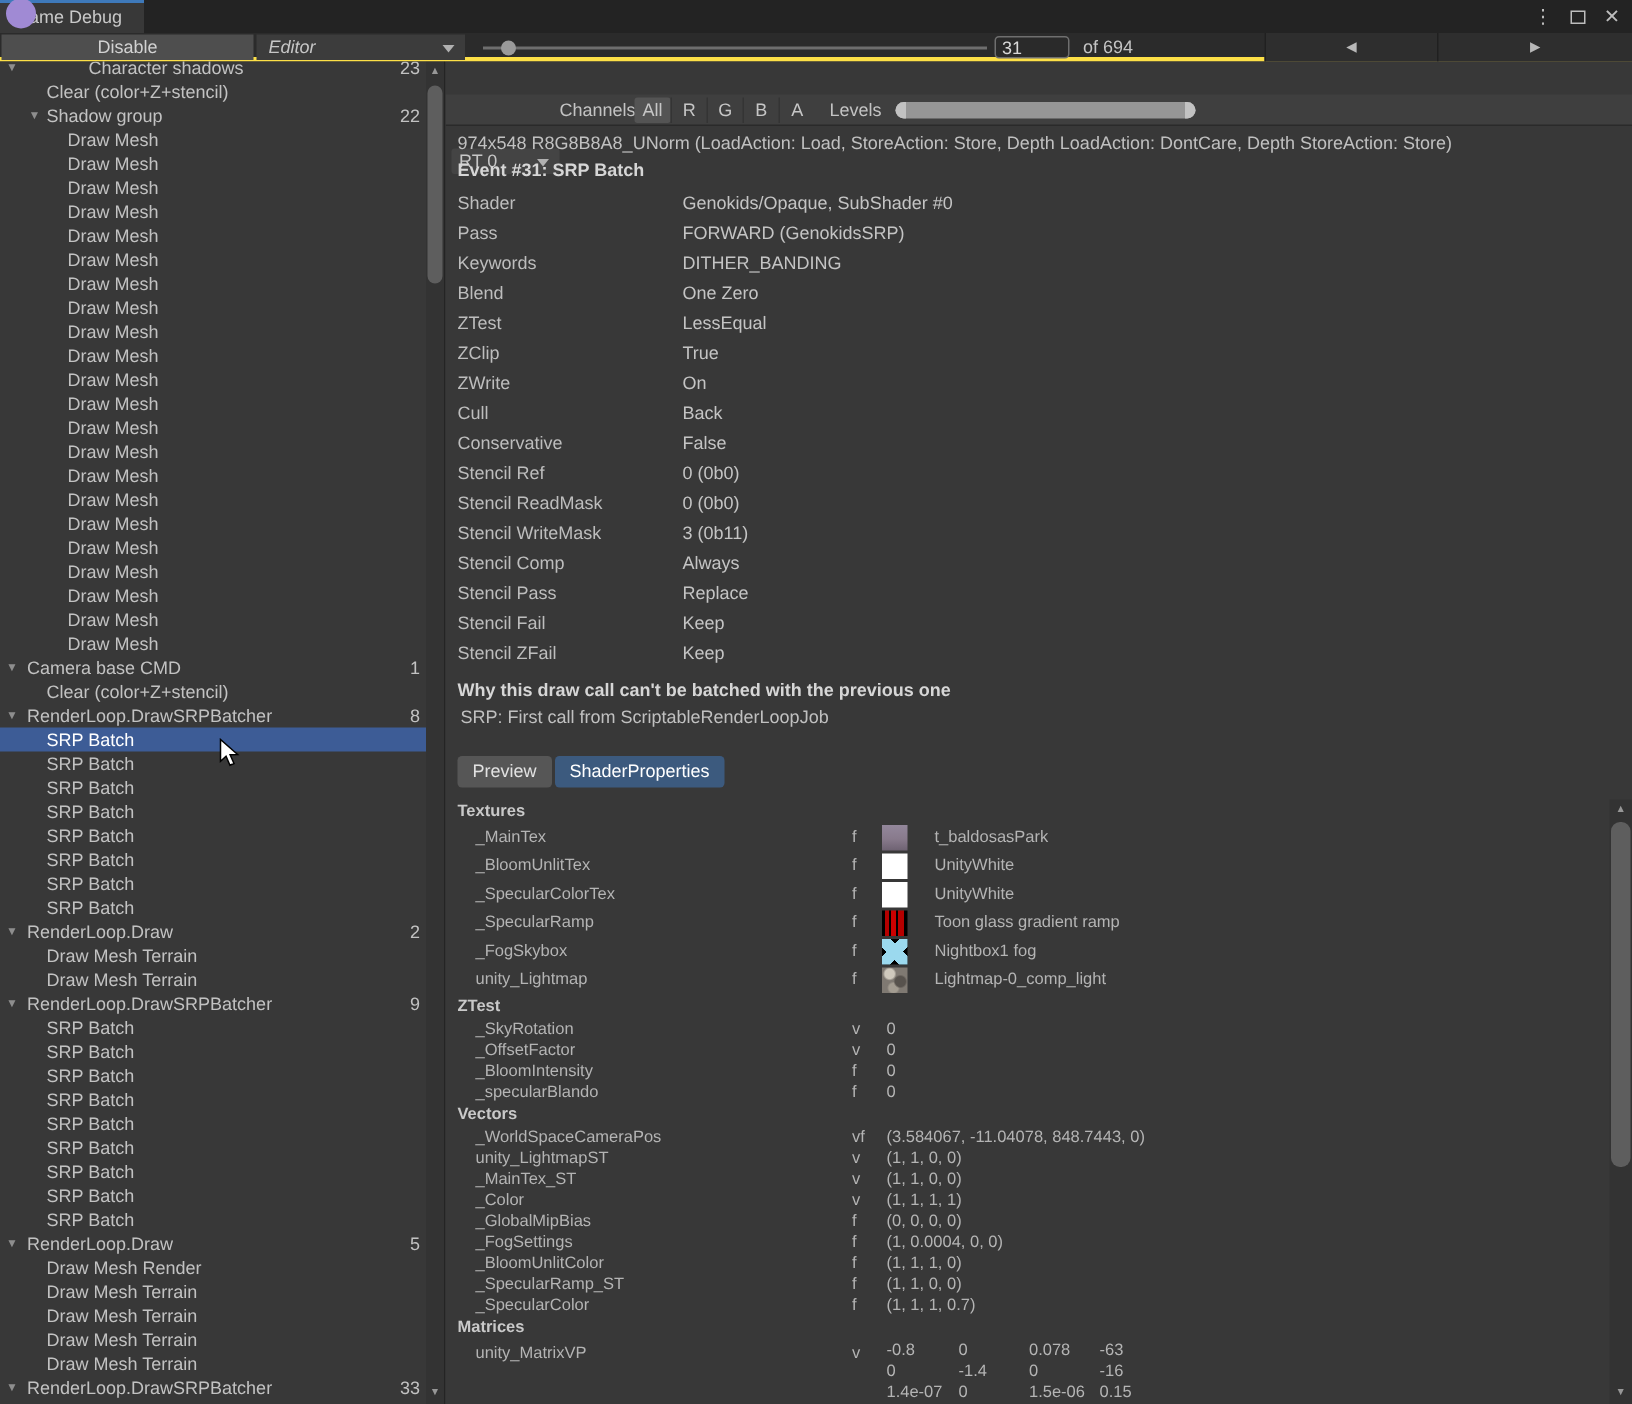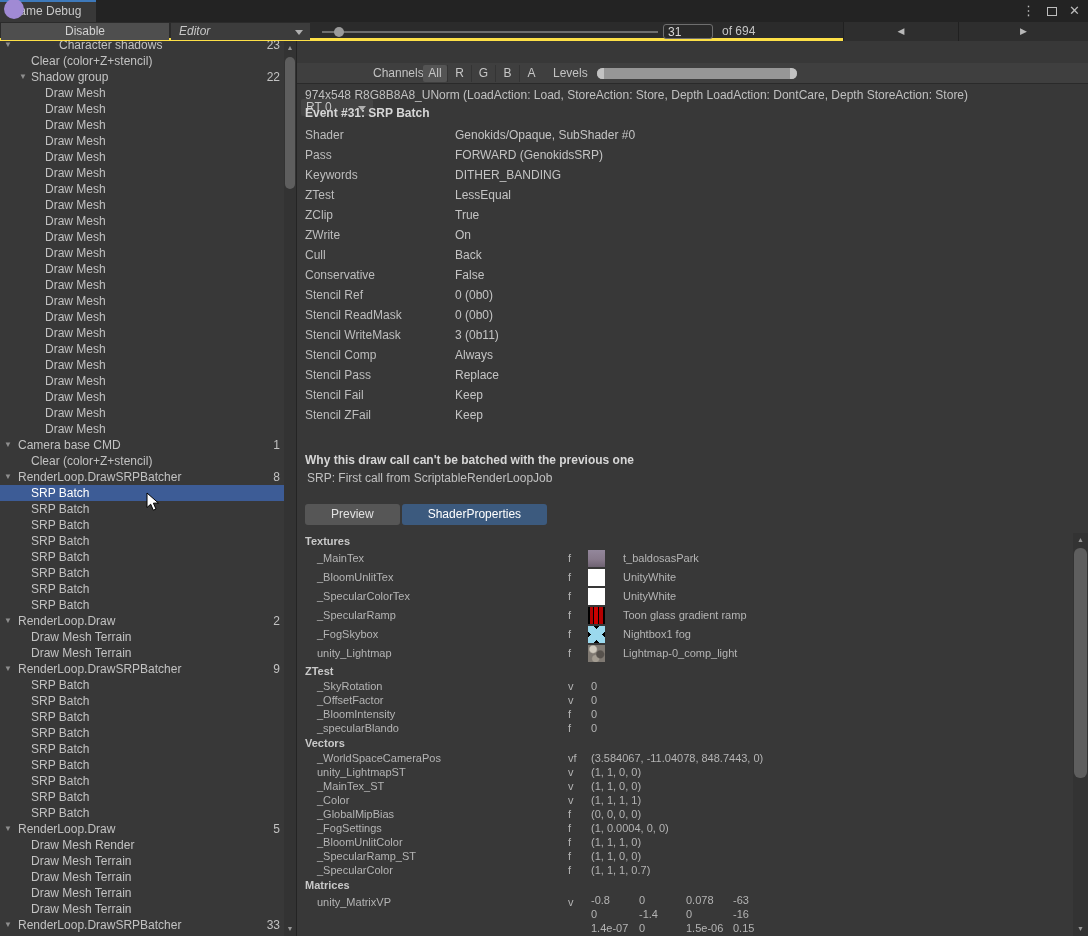--- a/index.html
+++ b/index.html
@@ -80,21 +80,21 @@
   .levels .cap.r { right:0; border-radius:0 6px 6px 0; }
   .format-line { position:absolute; left:8px; top:44px; height:20px; line-height:20px; color:#c0c0c0; white-space:nowrap; }
   .event-title { position:absolute; left:8px; top:62px; height:20px; line-height:20px; font-weight:bold; color:#d6d6d6; }
   .details { position:absolute; left:0; top:84px; width:100%; }
   .detrow { position:relative; height:20px; line-height:20px; }
   .detrow .dlabel { position:absolute; left:8px; color:#bdbdbd; }
   .detrow .dval { position:absolute; left:158px; color:#c4c4c4; }
   .why-title { position:absolute; left:8px; top:410px; height:18px; line-height:18px; font-weight:bold; color:#d6d6d6; }
   .why-reason { position:absolute; left:10px; top:428px; height:18px; line-height:18px; color:#c0c0c0; }
   .result-tabs { position:absolute; left:8px; top:463px; height:21px; display:flex; gap:2px; }
-  .rtab { height:21px; line-height:21px; padding:0 26px; background:#565656; color:#e2e2e2; border-radius:3px; font-size:12px; }
+  .rtab { height:21px; line-height:21px; padding:0 10px; background:#565656; color:#e2e2e2; border-radius:3px; font-size:12px; }
   .rtab.selected { background:#3c5a7e; color:#ffffff; }
   
   .props { position:absolute; left:0; top:492px; width:776px; bottom:0; overflow:hidden; font-size:11px; }
   .psec-h { height:16px; line-height:16px; padding-left:8px; font-weight:bold; font-size:11px; color:#c9c9c9; }
   .prow { position:relative; height:19px; line-height:19px; color:#b4b4b4; }
   .prow.small { height:14px; line-height:14px; }
   .prow.matrix { height:56px; }
   .pname { position:absolute; left:20px; top:0; white-space:nowrap; }
   .ptype { position:absolute; left:271px; top:0; }
   .pswatch { position:absolute; left:291px; top:1px; width:17px; height:17px; }
@@ -382,20 +382,24 @@
         </div>
         <div class="detrow">
           <span class="dlabel">Pass</span>
           <span class="dval">FORWARD (GenokidsSRP)</span>
         </div>
         <div class="detrow">
           <span class="dlabel">Keywords</span>
           <span class="dval">DITHER_BANDING</span>
         </div>
         <div class="detrow">
+          <span class="dlabel">Blend</span>
+          <span class="dval">One Zero</span>
+        </div>
+        <div class="detrow">
           <span class="dlabel">ZTest</span>
           <span class="dval">LessEqual</span>
         </div>
         <div class="detrow">
           <span class="dlabel">ZClip</span>
           <span class="dval">True</span>
         </div>
         <div class="detrow">
           <span class="dlabel">ZWrite</span>
           <span class="dval">On</span>

